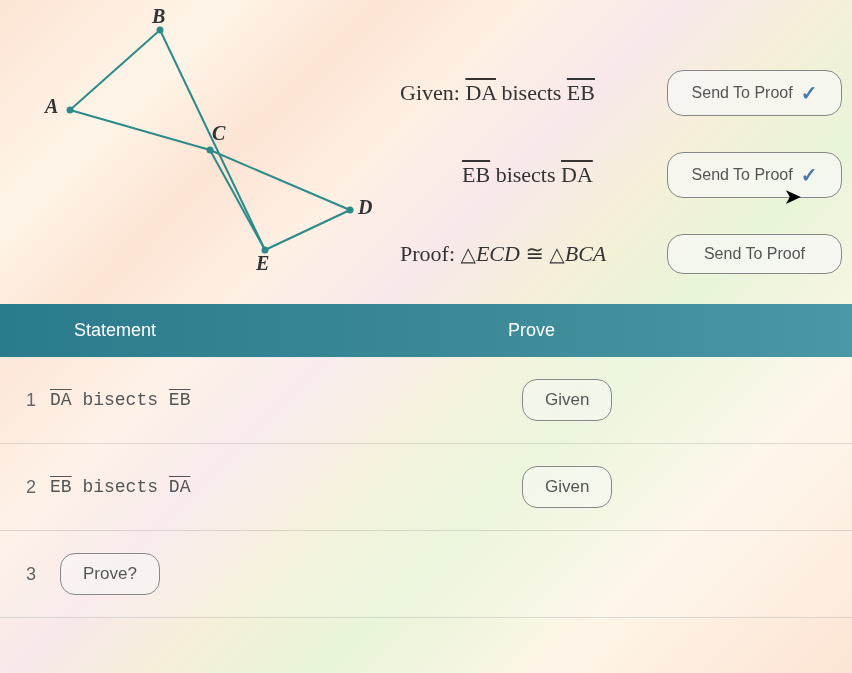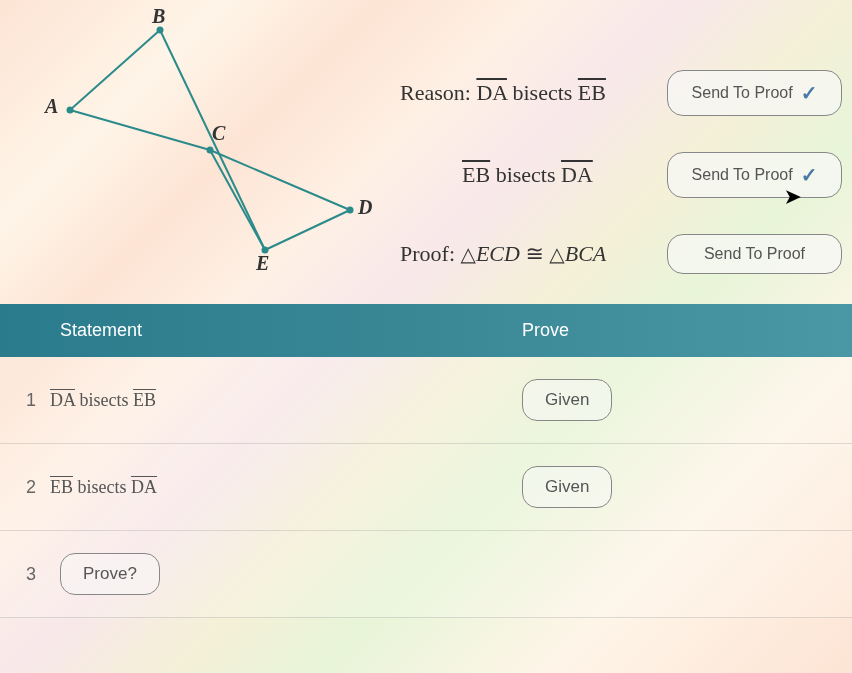--- a/index.html
+++ b/index.html
@@ -97,21 +97,21 @@
     }
     
     .proof-table {
       width: 100%;
     }
     
     .table-header {
       background: linear-gradient(90deg, #2a7b8c 0%, #3a8896 50%, #4a98a6 100%);
       color: white;
       display: flex;
-      padding: 16px 0;
+      padding: 16px 14px;
       font-size: 18px;
     }
     
     .header-statement { padding-left: 60px; flex: 1; }
     .header-reason { width: 340px; padding-left: 10px; }
     
     .table-row {
       display: flex;
       align-items: center;
       padding: 22px 0;
@@ -122,21 +122,21 @@
     .row-num {
       width: 50px;
       text-align: right;
       font-size: 18px;
       color: #666;
       padding-right: 14px;
     }
     
     .row-statement {
       flex: 1;
-      font-family: Liberation Serif, serif;
+      font-family: Liberation Mono, monospace;
       font-size: 18px;
       color: #555;
     }
     
     .row-statement .overline {
       text-decoration: overline;
       text-decoration-thickness: 1.2px;
     }
     
     .row-reason { width: 340px; padding-left: 10px; }
@@ -175,21 +175,21 @@
     <span class="vertex-label" style="left:15px; top:75px;">A</span>
     <span class="vertex-label" style="left:122px; top:-15px;">B</span>
     <span class="vertex-label" style="left:182px; top:102px;">C</span>
     <span class="vertex-label" style="left:328px; top:176px;">D</span>
     <span class="vertex-label" style="left:226px; top:232px;">E</span>
   </div>
 
   <div class="problem-text">
     <div class="problem-line">
       <div class="math-text">
-        <span>Reason:</span>
+        <span>Given:</span>
         <span class="overline">DA</span><span> bisects </span><span class="overline">EB</span>
       </div>
       <button class="send-btn">
         <span>Send To Proof</span>
         <span class="check">✓</span>
       </button>
     </div>
 
     <div class="problem-line" style="position:relative;">
       <div class="math-text" style="padding-left:62px;">

